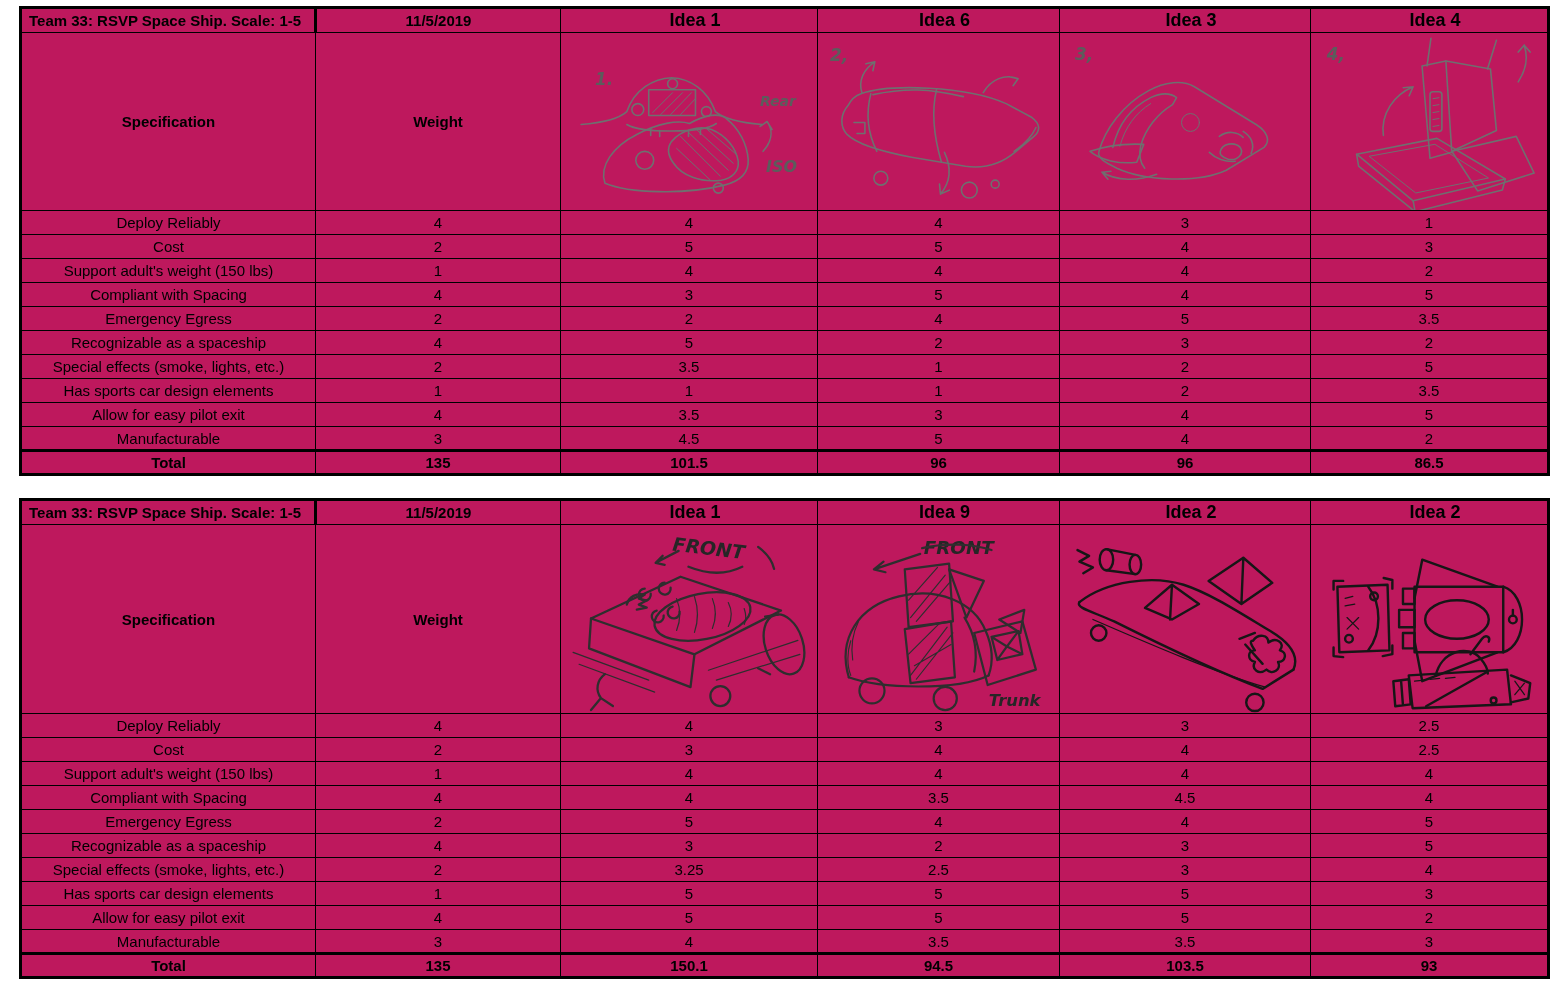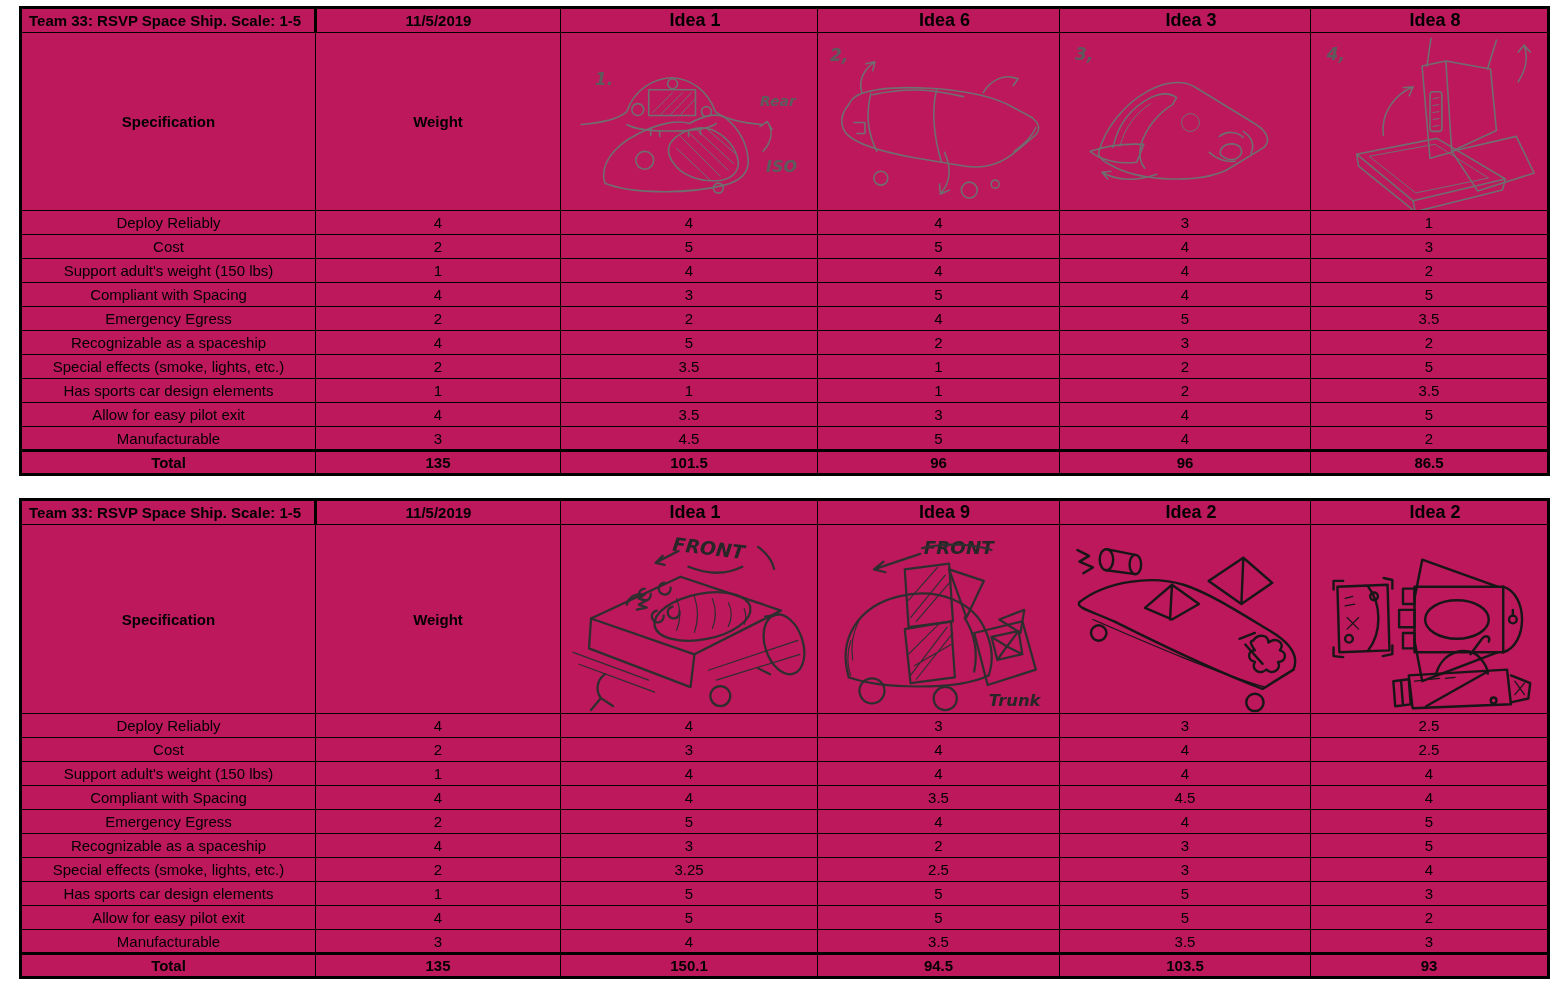--- a/index.html
+++ b/index.html
@@ -53,21 +53,21 @@
         <col style="width:251px">
         <col style="width:238px">
     </colgroup>
     <tbody>
         <tr class="hdr">
       <td class="title">Team 33: RSVP Space Ship. Scale: 1-5</td>
       <td class="date">11/5/2019</td>
       <td class="ih">Idea 1</td>
       <td class="ih">Idea 6</td>
       <td class="ih">Idea 3</td>
-      <td class="ih">Idea 8</td>
+      <td class="ih">Idea 4</td>
     </tr>
     <tr class="imgrow">
       <td>Specification</td>
       <td>Weight</td>
       <td class="sketch">
         <svg class="sk pencil" viewBox="0 0 257 178">
           <text x="34" y="52" font-size="17">1.</text>
           <g>
             <path d="M20,92 C44,90 58,86 66,79 C74,56 93,46 111,45 C130,46 147,57 155,79 C163,86 179,90 202,92"></path>
             <path d="M66,92 C80,101 142,101 156,91"></path>

